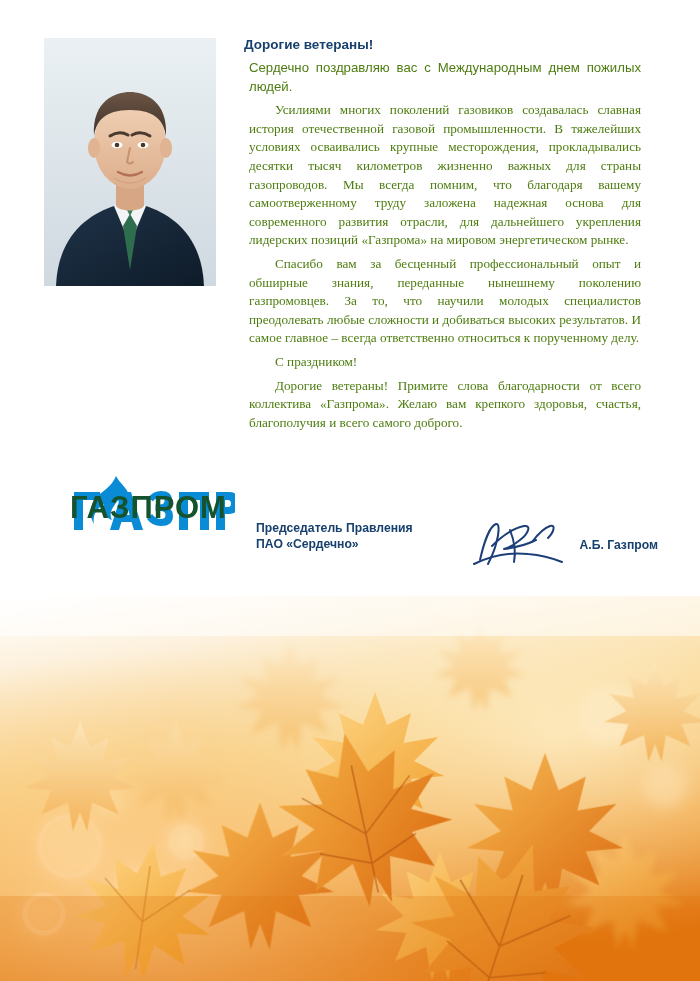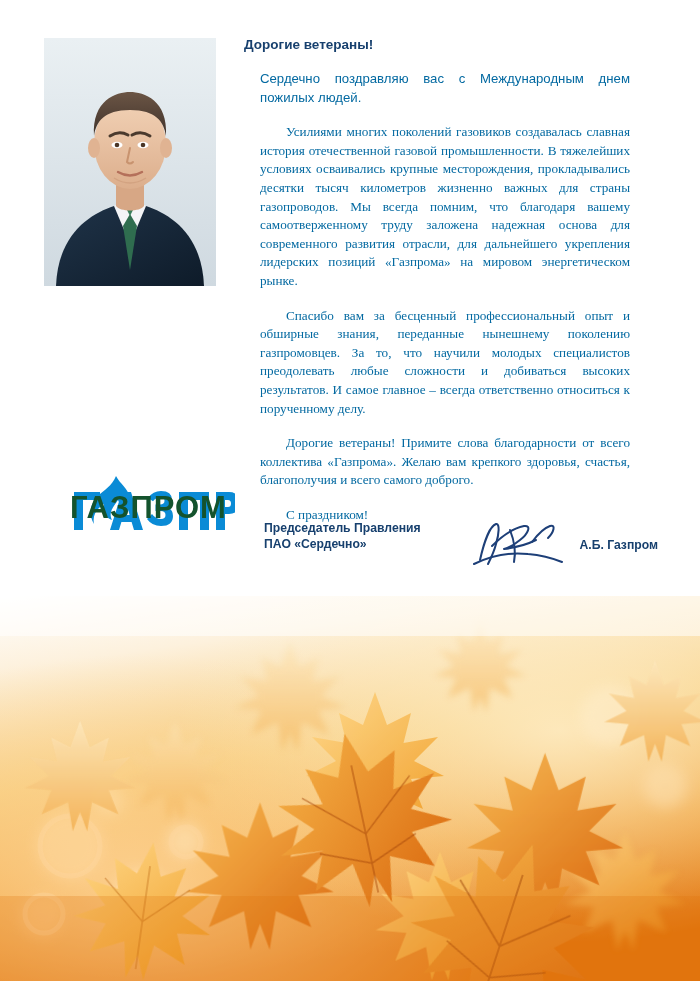--- a/index.html
+++ b/index.html
@@ -62,47 +62,46 @@
     width: 402px;
   }
   .letter .greeting {
     font-weight: bold;
     font-size: 13.5px;
     line-height: 18px;
     margin: 0 0 1px 0;
     color: #17406e;
   }
   .letter p {
-    margin: 16px;
+    margin: 5px;
     font-size: 13.2px;
     line-height: 18.6px;
     text-align: justify;
     text-justify: inter-word;
-    color: #0369a1;
+    color: #4d7c0f;
   }
   .letter p.indent { text-indent: 26px; font-family: Liberation Serif, serif; }
   .letter p.nojust { text-align: left; }
 
   
   .sign-row {
     position: absolute;
     left: 256px;
     top: 520px;
     width: 402px;
     height: 60px;
   }
   .sign-title {
     position: absolute;
     left: 0;
     top: 0;
     font-size: 12.2px;
     font-weight: bold;
     line-height: 16px;
     color: #17406e;
-    margin-left: 8px;
   }
   .sign-name {
     position: absolute;
     right: 0;
     top: 18px;
     font-size: 12.2px;
     font-weight: bold;
     color: #17406e;
   }
   .sign-scribble {
@@ -206,22 +205,22 @@
         <g fill="#0a8bd6" transform="translate(0,0)"></g>
       </svg>
       <div style="position:absolute;left:30px;top:22px;font-size:31px;font-weight:bold;letter-spacing:1px;color:#14532d;font-family:'Liberation Sans',sans-serif;">ГАЗПРОМ</div>
     </div>
 
     <div class="letter">
       <p class="greeting">Дорогие ветераны!</p>
       <p>Сердечно поздравляю вас с Международным днем пожилых людей.</p>
       <p class="indent">Усилиями многих поколений газовиков создавалась славная история отечественной газовой промышленности. В тяжелейших условиях осваивались крупные месторождения, прокладывались десятки тысяч километров жизненно важных для страны газопроводов. Мы всегда помним, что благодаря вашему самоотверженному труду заложена надежная основа для современного развития отрасли, для дальнейшего укрепления лидерских позиций «Газпрома» на мировом энергетическом рынке.</p>
       <p class="indent">Спасибо вам за бесценный профессиональный опыт и обширные знания, переданные нынешнему поколению газпромовцев. За то, что научили молодых специалистов преодолевать любые сложности и добиваться высоких результатов. И самое главное – всегда ответственно относиться к порученному делу.</p>
+      <p class="indent nojust">С праздником!</p>
       <p class="indent">Дорогие ветераны! Примите слова благодарности от всего коллектива «Газпрома». Желаю вам крепкого здоровья, счастья, благополучия и всего самого доброго.</p>
-      <p class="indent nojust">С праздником!</p>
     </div>
 
     <div class="sign-row">
       <div class="sign-title">
         <div>Председатель Правления</div>
         <div>ПАО «Сердечно»</div>
       </div>
       <div class="sign-scribble">
         <svg width="110" height="62" viewBox="0 0 110 62" xmlns="http://www.w3.org/2000/svg" role="img">
           <g fill="none" stroke="#1d3f78" stroke-width="2" stroke-linecap="round" stroke-linejoin="round">

